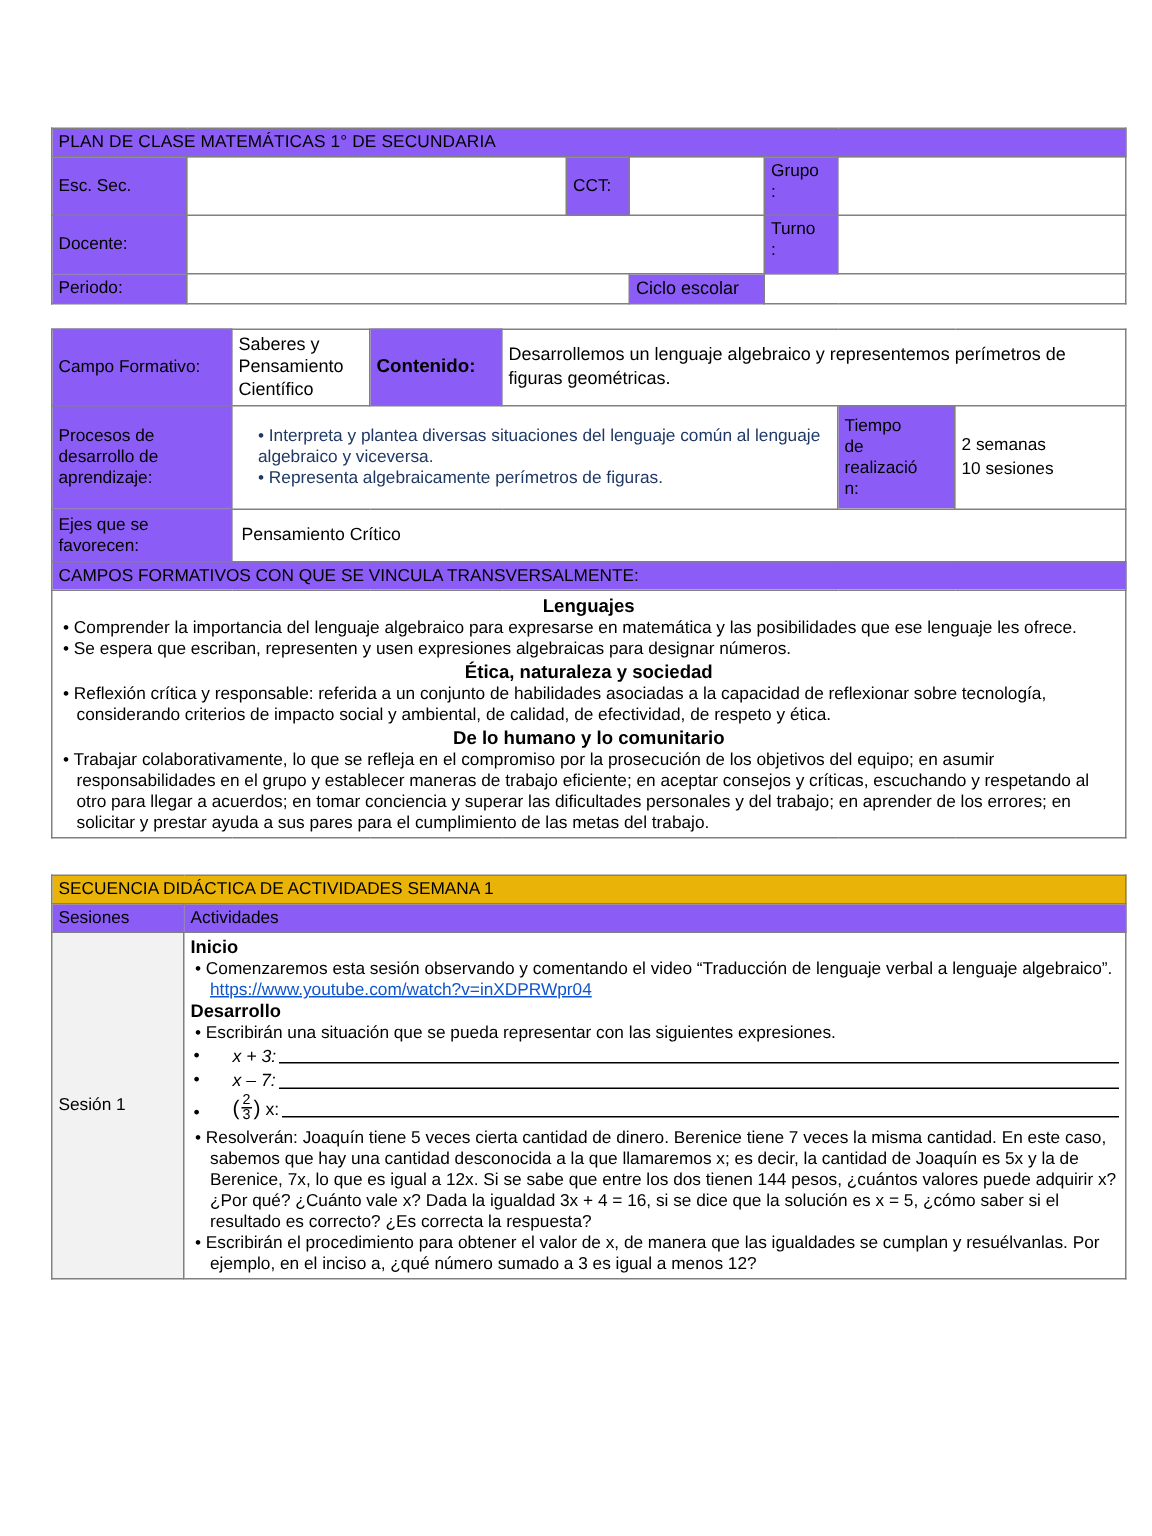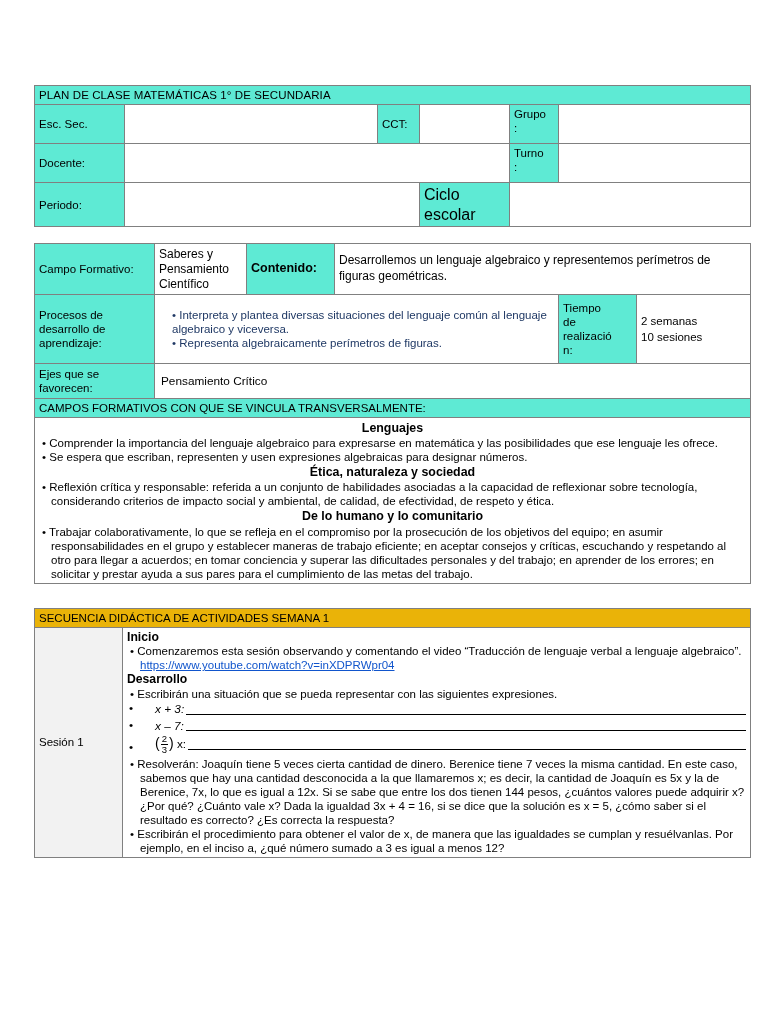--- a/index.html
+++ b/index.html
@@ -30,21 +30,21 @@
   }
   table.doc td, table.doc th {
     border: 1px solid #808080;
     padding: 2px 4px;
     vertical-align: middle;
     font-size: 11.5px;
     line-height: 1.22;
     font-weight: normal;
     text-align: left;
   }
-  .peach      { background: #5eead4; }
+  .peach      { background: #8b5cf6; }
   .peach-dark { background: #eab308; }
   .white      { background: #ffffff; }
 
   .ttl {
     text-align: center;
     font-weight: bold;
     font-size: 13px;
     letter-spacing: .1px;
   }
   .ctr  { text-align: center; }
@@ -188,21 +188,21 @@
       </tr>
       <tr>
         <td class="peach lbl-left" style="height:34px">Docente:</td>
         <td class="white" colspan="3"></td>
         <td class="peach lbl-left" style="vertical-align:top">Turno<br>:</td>
         <td class="white"></td>
       </tr>
       <tr>
         <td class="peach lbl-left">Periodo:</td>
         <td class="white" colspan="2"></td>
-        <td class="peach ctr" style="font-size:16px">Ciclo escolar</td>
+        <td class="peach ctr" style="font-size:12px">Ciclo escolar</td>
         <td class="white" colspan="2"></td>
       </tr>
     </tbody>
   </table>
 
   <div class="spacer-sm"></div>
 
   <table class="doc">
     <colgroup>
       <col style="width:120px">
@@ -255,20 +255,24 @@
   <div class="spacer-md"></div>
 
   <table class="doc">
     <colgroup>
       <col style="width:88px">
         <col style="width:628px">
     </colgroup>
     <tbody>
       <tr>
         <td class="peach-dark seq-title" colspan="2">SECUENCIA DIDÁCTICA DE ACTIVIDADES SEMANA 1</td>
+      </tr>
+      <tr>
+        <td class="peach seq-sub">Sesiones</td>
+        <td class="peach seq-sub">Actividades</td>
       </tr>
       <tr>
         <td class="sesion-cell">Sesión 1</td>
         <td class="white act">
           <p class="h">Inicio</p>
           <p class="b"><span>• Comenzaremos esta sesión observando y comentando el video “Traducción de lenguaje verbal a lenguaje algebraico”. </span><a class="link" href="#">https://www.youtube.com/watch?v=inXDPRWpr04</a></p>
           <p class="h">Desarrollo</p>
           <p class="b">• Escribirán una situación que se pueda representar con las siguientes expresiones.</p>
 
           <ul class="expr-list">

